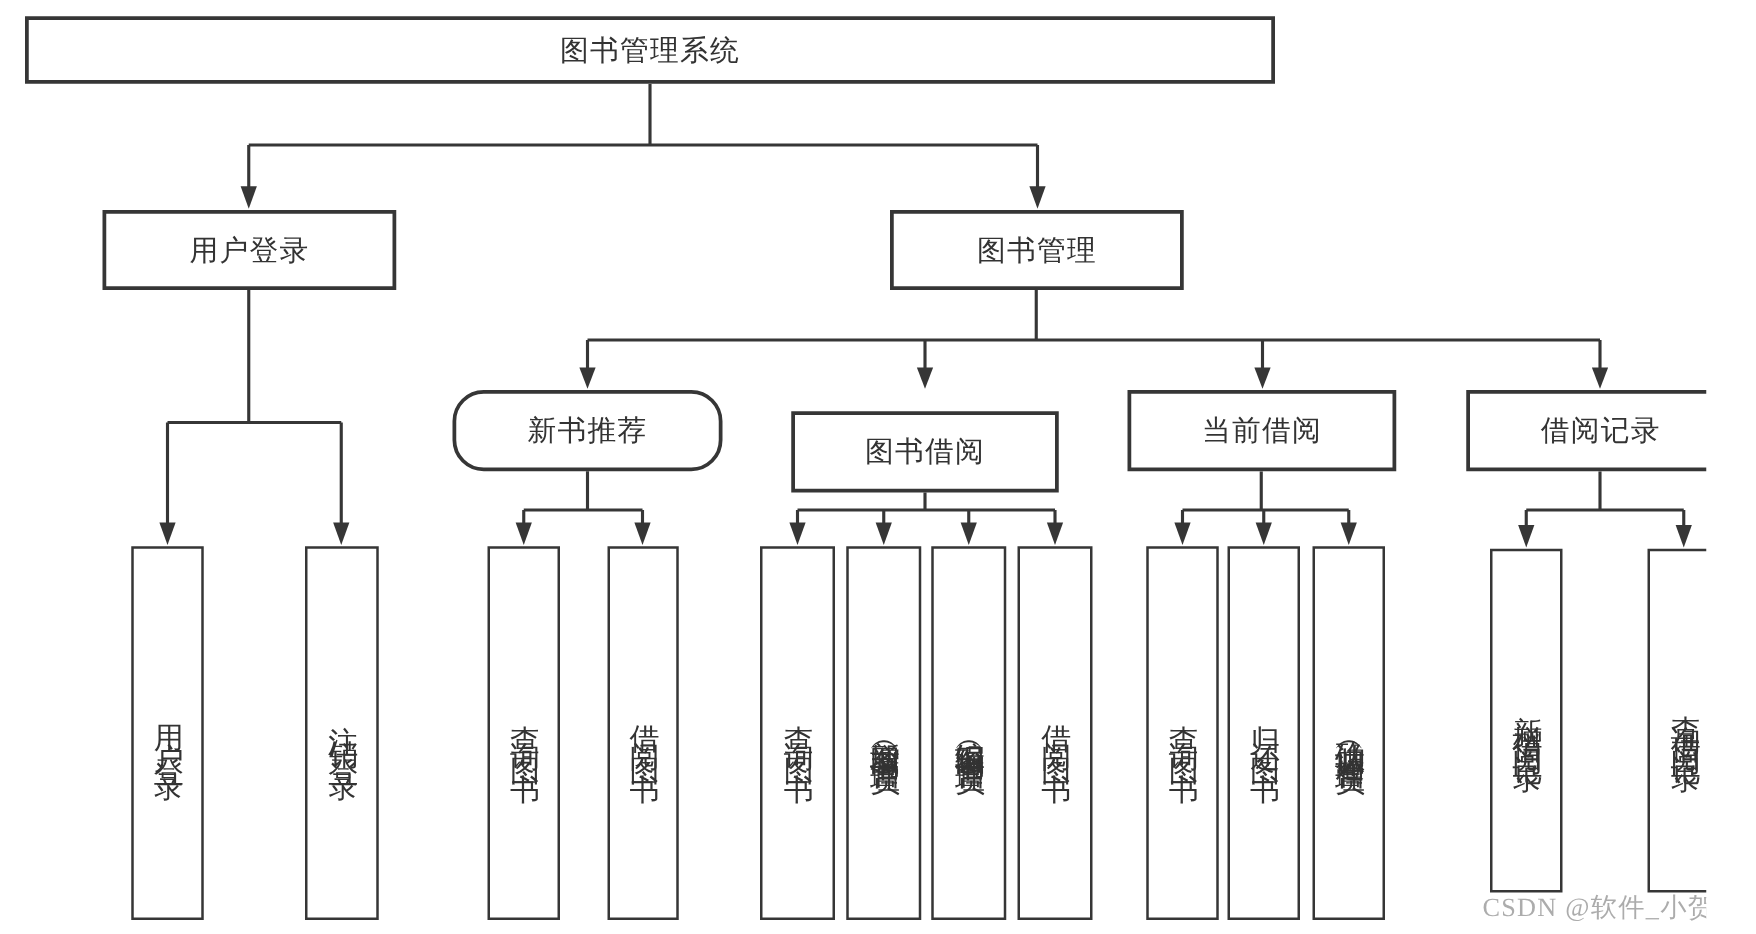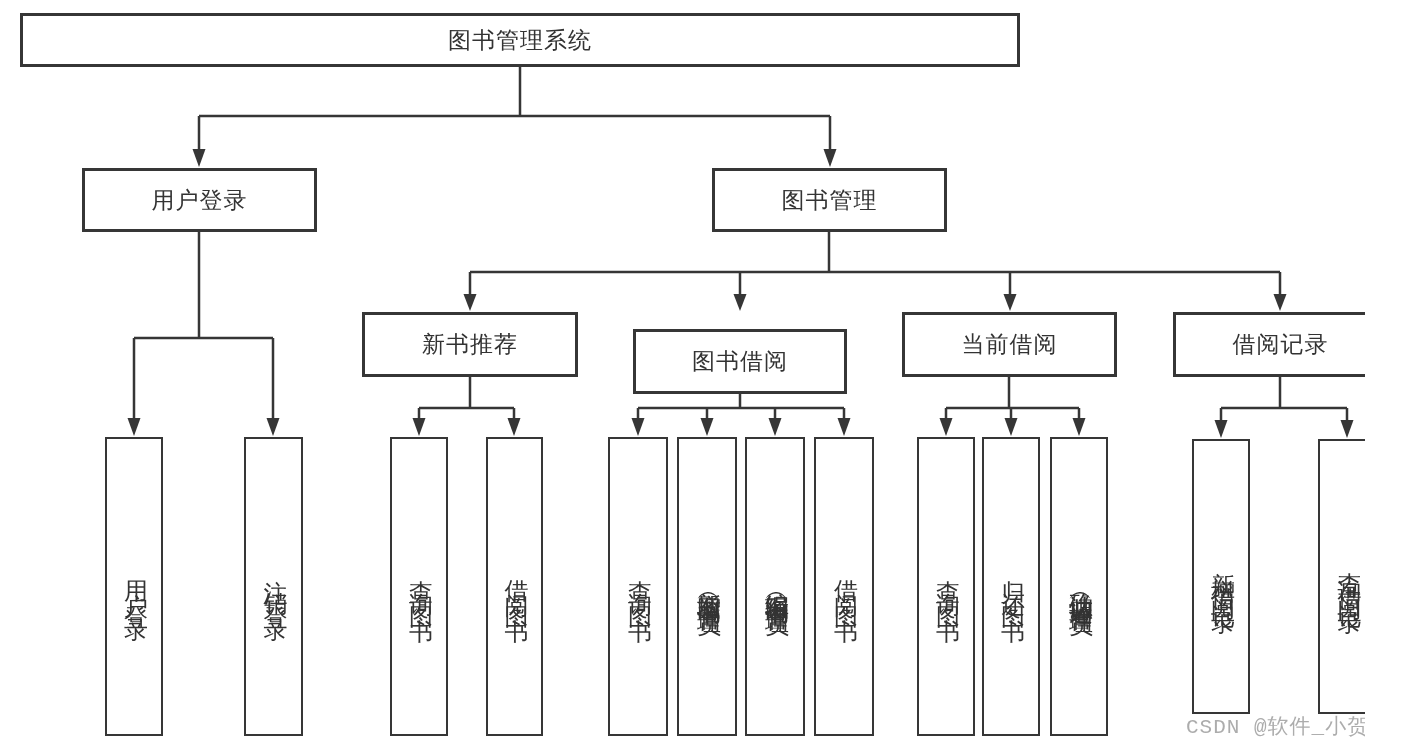--- a/index.html
+++ b/index.html
@@ -1,21 +1,21 @@
 <!DOCTYPE html>
 <html><head>
 <meta charset="utf-8">
 <style>
   html, body { margin: 0; padding: 0; background: #ffffff; }
   #stage {
     position: relative;
     width: 1365px;
     height: 747px;
     background: #ffffff;
-    font-family: Liberation Mono, monospace;
+    font-family: Liberation Serif, serif;
     overflow: hidden;
   }
   #wires {
     position: absolute;
     left: 0; top: 0;
     width: 1405px; height: 747px;
     z-index: 1;
   }
   .hbox {
     position: absolute;
@@ -107,21 +107,21 @@
     <span>图书管理系统</span>
   </div>
 
   <div class="hbox" style="left:82px; top:168px; width:235px; height:64px;">
     <span>用户登录</span>
   </div>
   <div class="hbox" style="left:712px; top:168px; width:235px; height:64px;">
     <span>图书管理</span>
   </div>
 
-  <div class="hbox" style="left:362px; top:312px; width:216px; height:65px;">
+  <div class="hbox" style="left:362px; top:312px; width:216px; height:65px;border-radius:25px;">
     <span>新书推荐</span>
   </div>
   <div class="hbox" style="left:633px; top:329px; width:214px; height:65px;">
     <span>图书借阅</span>
   </div>
   <div class="hbox" style="left:902px; top:312px; width:215px; height:65px;text-align:center;">
     <span>当前借阅</span>
   </div>
   <div class="hbox" style="left:1173px; top:312px; width:215px; height:65px;">
     <span>借阅记录</span>

